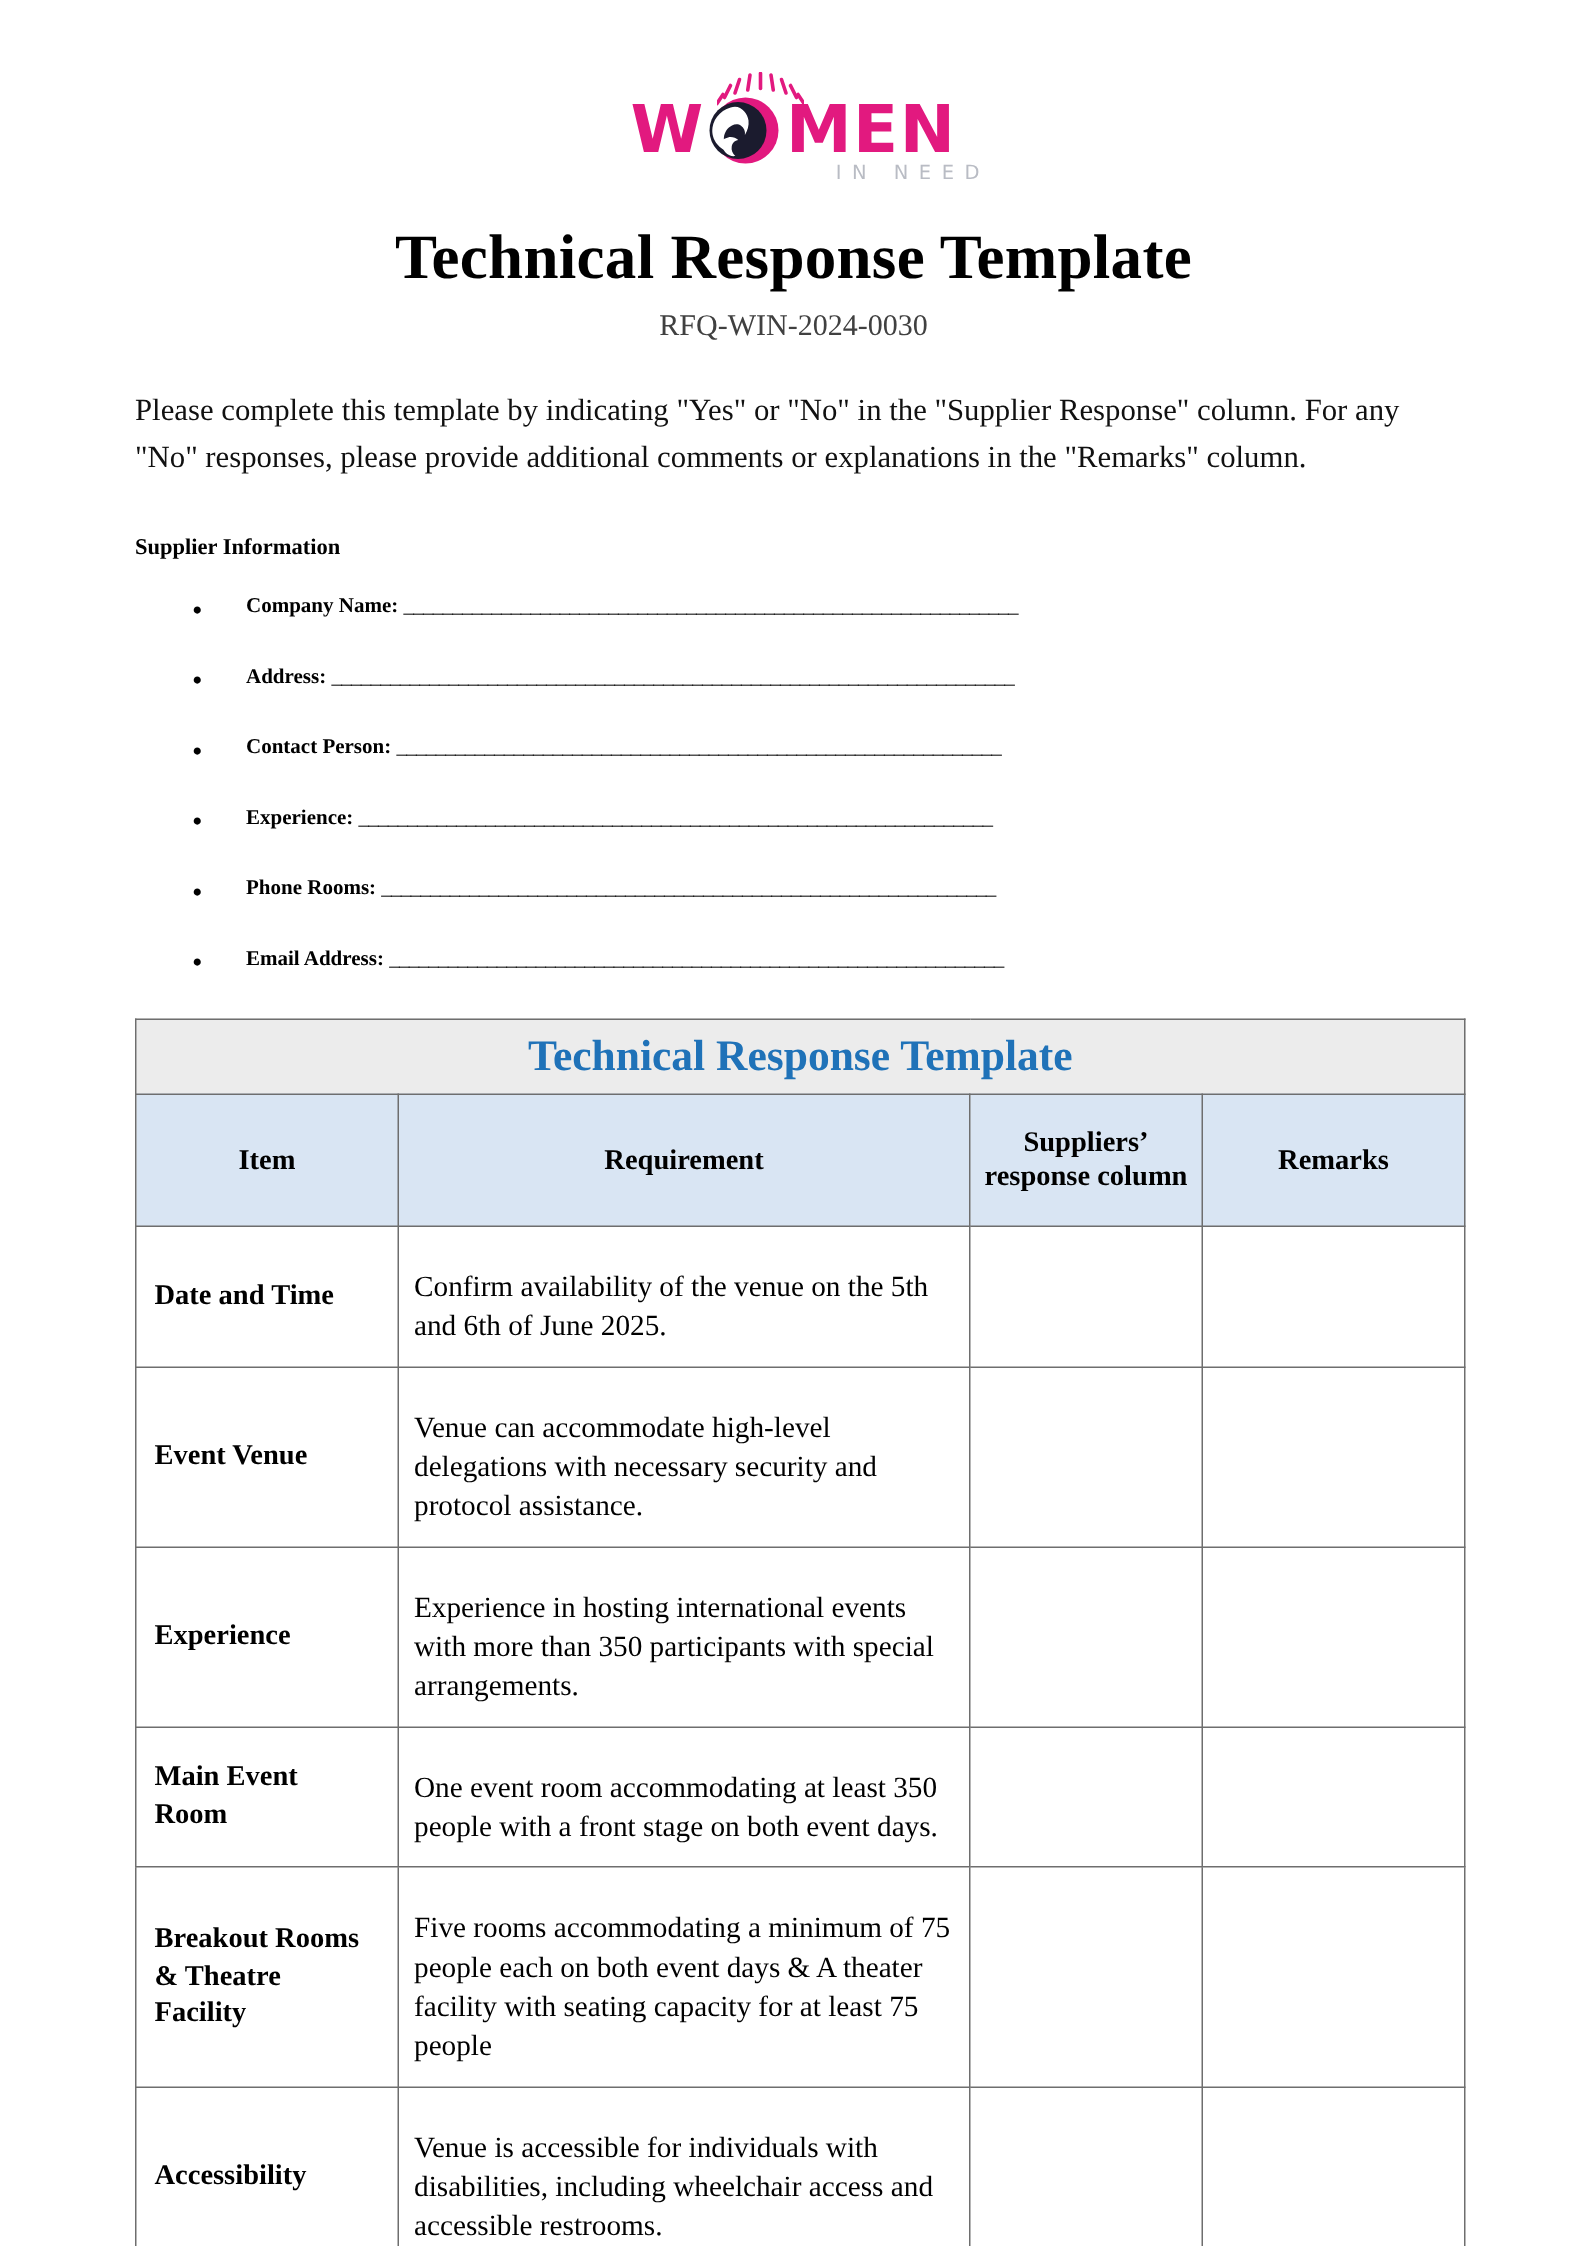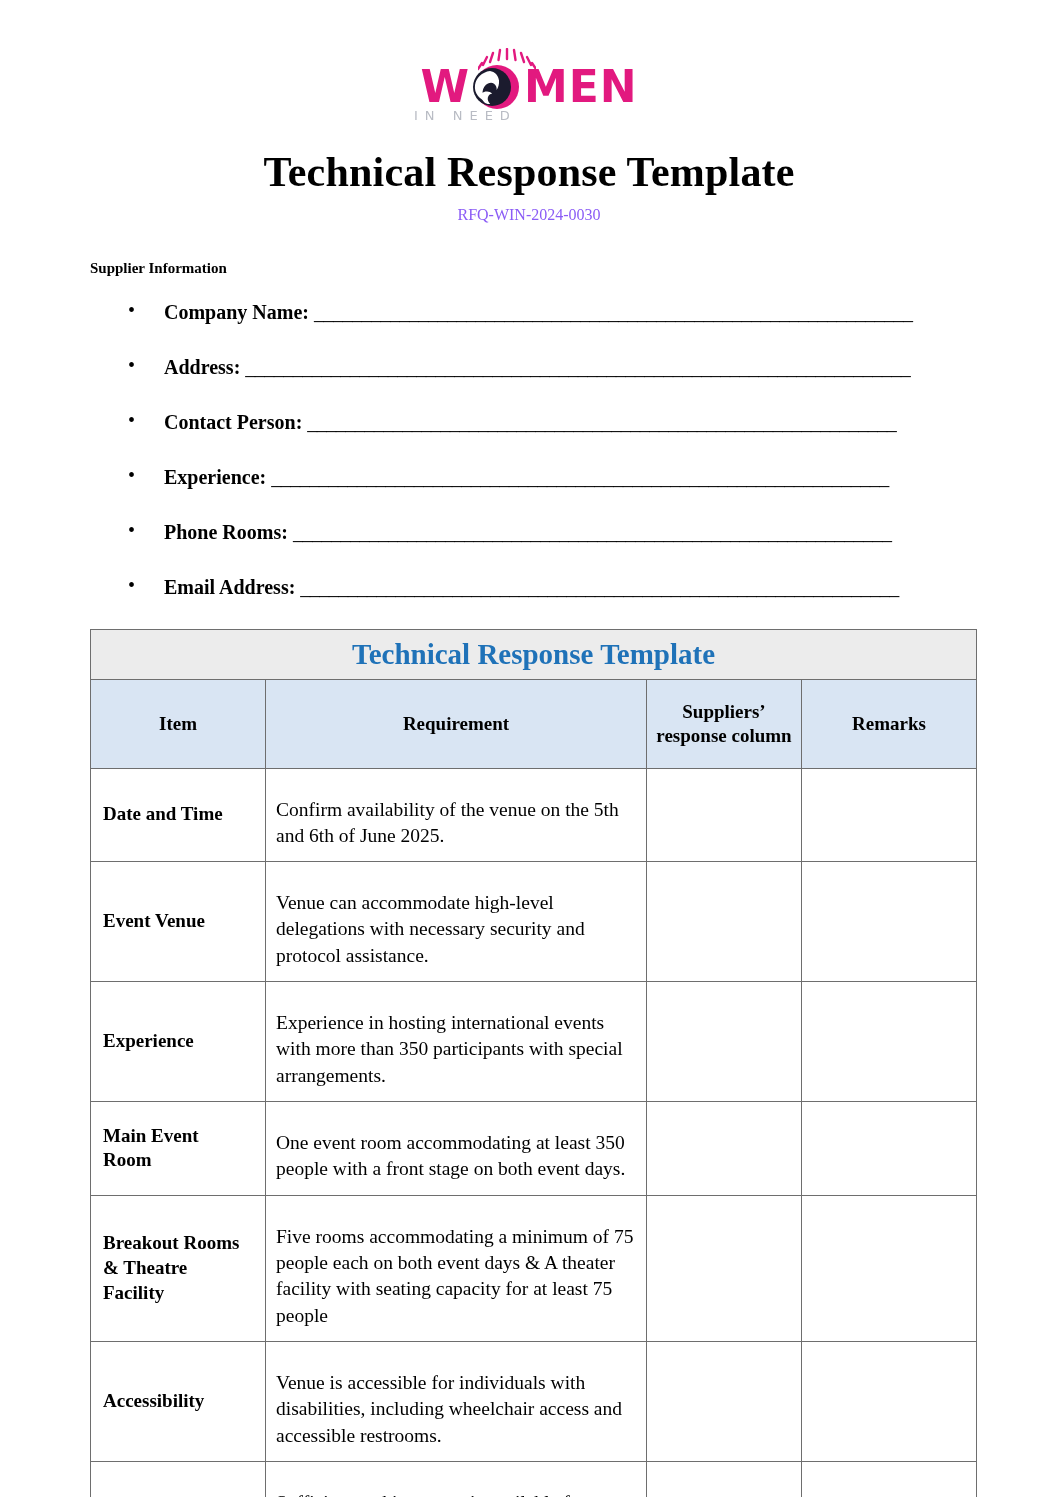--- a/index.html
+++ b/index.html
@@ -86,46 +86,46 @@
   }
   .logo-rays {
     position: absolute;
     left: 6px;
     top: -14px;
     width: 58px;
     height: 30px;
   }
   .logo-sub {
     position: absolute;
-    left: 0;
+    left: 16px;
     top: 66px;
     width: 230px;
-    text-align: left;
+    text-align: right;
     font-family: "DejaVu Sans", sans-serif;
     font-size: 13px;
     letter-spacing: 7px;
     color: #b9bcc4;
   }
 
   
   .doc-title {
     margin: 14px 0 0 0;
     text-align: center;
     font-family: "Liberation Serif", serif;
     font-weight: bold;
     font-size: 42px;
     letter-spacing: 0.2px;
     color: #000;
   }
   .doc-sub {
     margin: 10px 0 0 0;
     text-align: center;
     font-family: "Liberation Serif", serif;
-    font-size: 16px;
-    color: #8b5cf6;
+    font-size: 20px;
+    color: #404040;
   }
 
   
   .intro {
     margin-top: 30px;
     font-size: 20.5px;
     line-height: 1.5;
     color: #111;
     text-align: left;
   }
@@ -137,21 +137,21 @@
   }
 
   
   ul.fields {
     margin: 22px 0 0 0;
     padding: 0 0 0 38px;
     list-style: none;
   }
   ul.fields li {
     position: relative;
-    font-size: 20px;
+    font-size: 14px;
     line-height: 1.3;
     margin-bottom: 29px;
     padding-left: 36px;
     white-space: nowrap;
     overflow: hidden;
   }
   ul.fields li::before {
     content: "\2022";
     position: absolute;
     left: 0;
@@ -257,20 +257,21 @@
         </span>
         <span class="logo-men">MEN</span>
       </div>
       <div class="logo-sub">IN NEED</div>
     </div>
   </div>
 
   <h1 class="doc-title">Technical Response Template</h1>
   <div class="doc-sub">RFQ-WIN-2024-0030</div>
 
+  <p class="intro">Please complete this template by indicating "Yes" or "No" in the "Supplier Response" column. For any "No" responses, please provide additional comments or explanations in the "Remarks" column.</p>
 
   <div class="section-head">Supplier Information</div>
 
   <ul class="fields">
     <li>
       <span class="f-label">Company Name</span><span class="f-label">: </span><span class="f-line">_______________________________________________________________</span>
     </li>
     <li>
       <span class="f-label">Address</span><span class="f-label">: </span><span class="f-line">______________________________________________________________________</span>
     </li>

